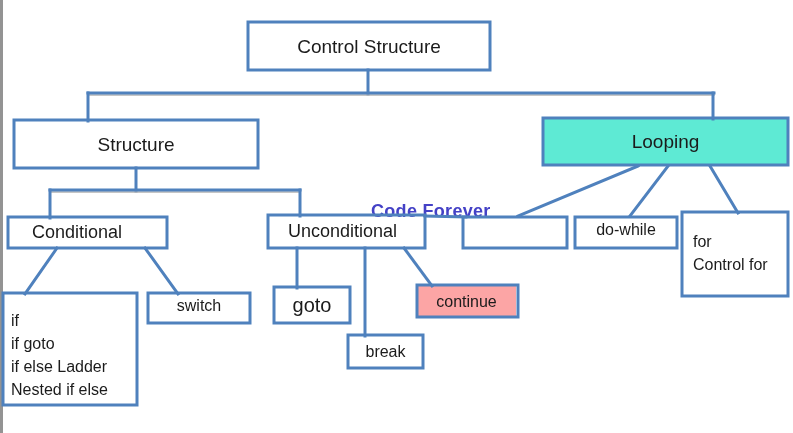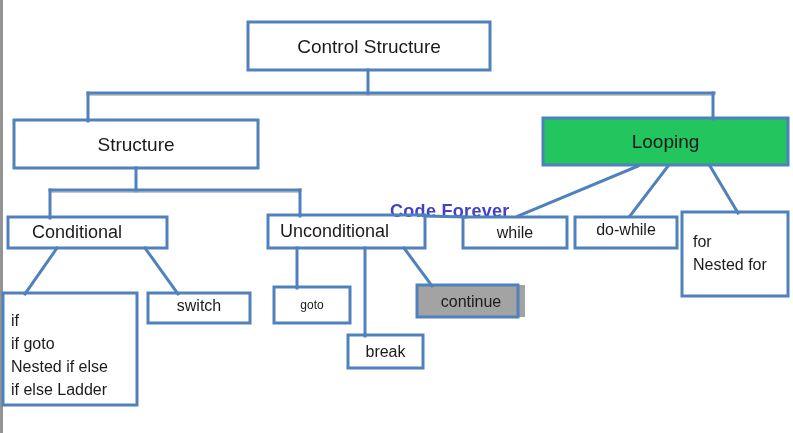--- a/index.html
+++ b/index.html
@@ -10,76 +10,73 @@
   .page-border{position:absolute;left:0;top:0;width:3px;height:433px;z-index:0;}
   .nodes-layer{position:absolute;inset:0;z-index:1;}
   .node{
     position:absolute;background:#ffffff;box-sizing:border-box;color:#1b1b1b;
     display:flex;flex-direction:column;justify-content:center;line-height:23px;
   }
   .node.center{align-items:center;}
   .node.top{justify-content:flex-start;}
   .node-label{white-space:nowrap;}
   .watermark{
-    position:absolute;left:390px;top:201px;z-index:2;
+    position:absolute;left:371px;top:201px;z-index:2;
     font-size:18px;font-weight:bold;letter-spacing:0.3px;white-space:nowrap;
   }
   svg.connectors{position:absolute;left:0;top:0;z-index:3;pointer-events:none;}
   svg.connectors polyline{fill:none;stroke-width:3;stroke-linecap:square;}
   svg.connectors polyline.shadow{stroke-width:1.6;}
   svg.connectors rect{fill:none;stroke-width:3;}
 </style>
 </head>
 <body>
 
 <div class="stage">
   <div class="page-border" style="background: rgb(147, 147, 147);"></div>
   <div class="nodes-layer">
       <div class="node center" style="left: 248px; top: 22px; width: 242px; height: 48px; font-size: 19px; color: rgb(27, 27, 27); background: rgb(255, 255, 255);">
         <div class="node-label">Control Structure</div>
       </div>
       <div class="node center" style="left: 14px; top: 120px; width: 244px; height: 48px; font-size: 19px; color: rgb(27, 27, 27); background: rgb(255, 255, 255);">
         <div class="node-label">Structure</div>
       </div>
-      <div class="node center" style="left: 543px; top: 118px; width: 245px; height: 47px; font-size: 19px; color: rgb(27, 27, 27); background: #22c55e;">
+      <div class="node center" style="left: 543px; top: 118px; width: 245px; height: 47px; font-size: 19px; color: rgb(27, 27, 27); background: #5eead4;">
         <div class="node-label">Looping</div>
       </div>
       <div class="node" style="left: 8px; top: 217px; width: 159px; height: 31px; font-size: 18px; color: rgb(27, 27, 27); background: rgb(255, 255, 255); padding-left: 24px;">
         <div class="node-label">Conditional</div>
       </div>
-      <div class="node" style="left: 268px; top: 215px; width: 157px; height: 33px; font-size: 18px; color: rgb(27, 27, 27); background: rgb(255, 255, 255); padding-left: 12px; border-radius: 14px;">
+      <div class="node" style="left: 276px; top: 215px; width: 157px; height: 33px; font-size: 18px; color: rgb(27, 27, 27); background: rgb(255, 255, 255); padding-left: 12px; border-radius: 14px;">
         <div class="node-label">Unconditional</div>
       </div>
       <div class="node top" style="left: 3px; top: 293px; width: 134px; height: 112px; font-size: 16px; color: rgb(27, 27, 27); background: rgb(255, 255, 255); padding-left: 8px; padding-top: 16px;">
         <div class="node-label">if</div>
         <div class="node-label">if goto</div>
+        <div class="node-label">if else Ladder</div>
         <div class="node-label">Nested if else</div>
-        <div class="node-label">if else Ladder</div>
       </div>
       <div class="node center" style="left: 148px; top: 293px; width: 102px; height: 24px; font-size: 16px; color: rgb(27, 27, 27); background: rgb(255, 255, 255);">
         <div class="node-label">switch</div>
       </div>
-      <div class="node center" style="left: 274px; top: 287px; width: 76px; height: 36px; font-size: 12px; color: rgb(27, 27, 27); background: rgb(255, 255, 255);">
+      <div class="node center" style="left: 274px; top: 287px; width: 76px; height: 36px; font-size: 20px; color: rgb(27, 27, 27); background: rgb(255, 255, 255);">
         <div class="node-label">goto</div>
       </div>
       <div class="node center" style="left: 348px; top: 335px; width: 75px; height: 33px; font-size: 16px; color: rgb(27, 27, 27); background: rgb(255, 255, 255);">
         <div class="node-label">break</div>
       </div>
-      <div class="node center" style="left: 417px; top: 285px; width: 108px; height: 32px; font-size: 16px; color: rgb(27, 27, 27); background: #a3a3a3;">
+      <div class="node center" style="left: 417px; top: 285px; width: 99px; height: 32px; font-size: 16px; color: rgb(27, 27, 27); background: #fca5a5;">
         <div class="node-label">continue</div>
-      </div>
-      <div class="node center" style="left: 463px; top: 217px; width: 104px; height: 31px; font-size: 16px; color: rgb(27, 27, 27); background: rgb(255, 255, 255);">
-        <div class="node-label">while</div>
       </div>
       <div class="node center" style="left: 575px; top: 217px; width: 102px; height: 25px; font-size: 16px; color: rgb(27, 27, 27); background: rgb(255, 255, 255); text-align: right;">
         <div class="node-label">do-while</div>
       </div>
       <div class="node top" style="left: 682px; top: 212px; width: 106px; height: 84px; font-size: 16px; color: rgb(27, 27, 27); background: rgb(255, 255, 255); padding-left: 11px; padding-top: 18px;">
         <div class="node-label">for</div>
-        <div class="node-label">Nested for</div>
+        <div class="node-label">Control for</div>
       </div>
     </div>
   <div class="watermark" style="color: rgb(68, 65, 198);">Code Forever</div>
   <svg class="connectors" width="793" height="433" viewBox="0 0 793 433">
       <polyline points="368,70 368,94" stroke="#4f81bd"></polyline>
       <polyline points="88,95 714,95" stroke="#b3b3b3" class="shadow"></polyline>
       <polyline points="88,93 714,93" stroke="#4f81bd"></polyline>
       <polyline points="88,93 88,121" stroke="#4f81bd"></polyline>
       <polyline points="713,93 713,119" stroke="#4f81bd"></polyline>
       <polyline points="136,168 136,191" stroke="#4f81bd"></polyline>

